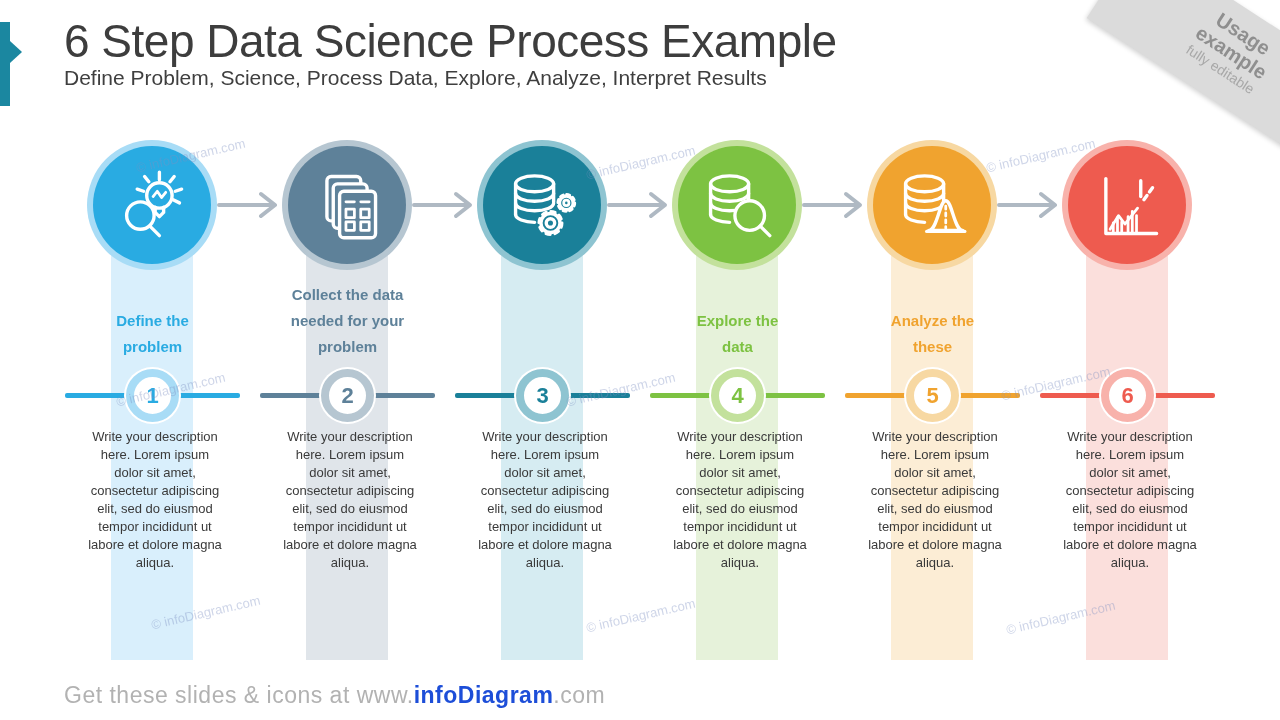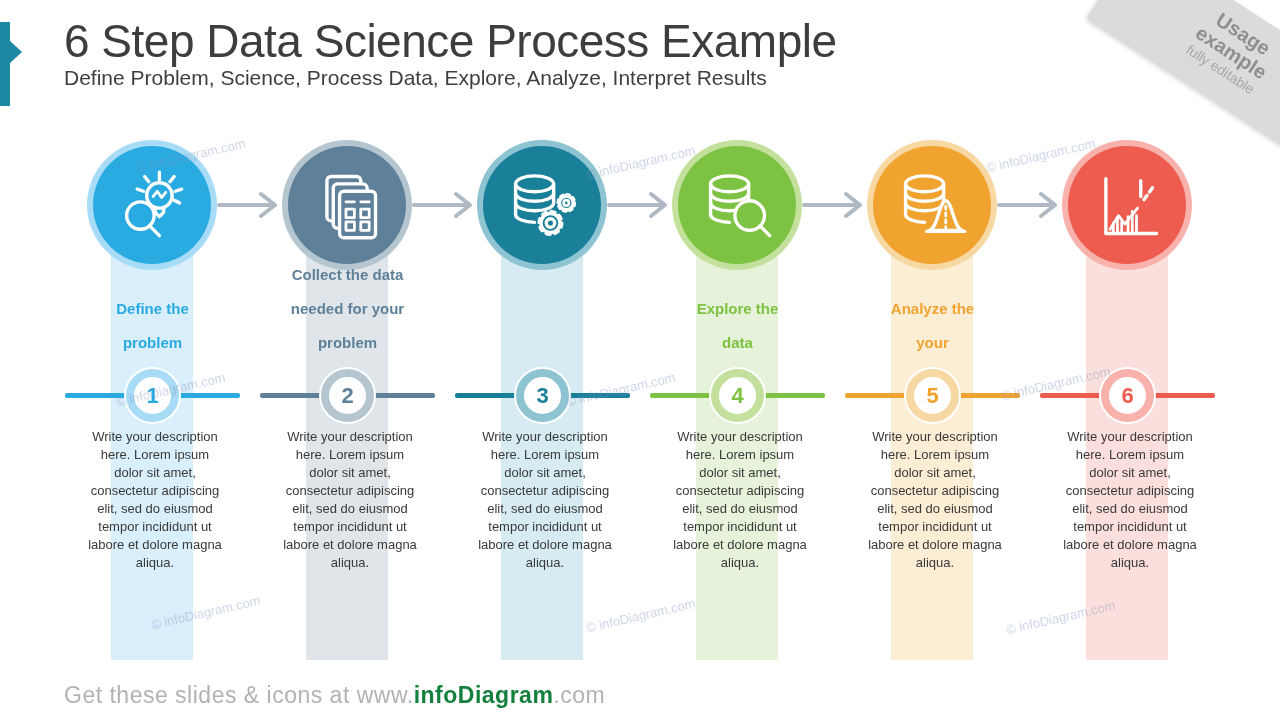--- a/index.html
+++ b/index.html
@@ -27,34 +27,34 @@
   .circle{position:absolute;left:38px;top:11px;width:118px;height:118px;border-radius:50%;
     background:var(--main);box-shadow:0 0 0 6px var(--tint);z-index:3;
     display:flex;align-items:center;justify-content:center;}
   .icon{width:74px;height:74px;}
   .icon *{stroke:#fff;fill:none;stroke-width:3.2;stroke-linecap:round;stroke-linejoin:round;}
   .icon .fm{fill:var(--main);}
   .icon .thin{stroke-width:2.6;}
   .arrow{position:absolute;left:-33px;top:53px;width:66px;height:34px;z-index:2;}
   .stitle{position:absolute;left:7px;top:140px;width:181px;height:85px;z-index:4;
     display:flex;align-items:flex-end;justify-content:center;text-align:center;
-    font-size:15px;font-weight:bold;line-height:34px;color:var(--main);white-space:pre-line;}
+    font-size:15px;font-weight:bold;line-height:26px;color:var(--main);white-space:pre-line;}
   .numline{position:absolute;left:10px;top:258px;width:175px;height:5px;background:var(--main);border-radius:2px;z-index:3;}
   .badge{position:absolute;left:71px;top:234px;width:37px;height:37px;border-radius:50%;
     background:#fff;border:8px solid var(--tint);box-shadow:0 0 0 2px #ffffff, inset 0 0 0 2px #ffffff;
     display:flex;align-items:center;justify-content:center;z-index:4;}
   .badge span{font-size:22px;font-weight:bold;color:var(--main);}
   .desc{position:absolute;left:27px;top:293px;width:146px;z-index:4;
     font-size:13px;line-height:18px;color:#3A3A3A;white-space:pre-line;text-align:center;}
   
   .wm{position:absolute;font-size:13px;color:rgba(125,145,195,0.38);transform:rotate(-13deg);
     white-space:nowrap;z-index:5;pointer-events:none;}
   
   .footer{position:absolute;left:64px;top:682px;font-size:23px;color:#B2B2B2;letter-spacing:0.5px;}
-  .footer b{color:#15803d;}
+  .footer b{color:#1d4ed8;}
 </style>
 </head>
 <body>
 
 <div class="accent-bar"></div>
 <div class="accent-chevron"></div>
 
 <div class="title">6 Step Data Science Process Example</div>
 <div class="subtitle">Define Problem, Science, Process Data, Explore, Analyze, Interpret Results</div>
 
@@ -211,21 +211,21 @@
         <ellipse cx="28" cy="15" rx="18" ry="7.5"></ellipse>
         <path d="M10,15 V44 M46,15 V32"></path>
         <path d="M10,24 a18,7.5 0 0 0 36,0 M10,33 a18,7.5 0 0 0 36,0"></path>
         <path d="M10,44 a18,7.5 0 0 0 18,7.4"></path>
         <path class="fm" d="M32,59 C40,59 42,31 48,31 C54,31 56,59 64,59 Z"></path>
         <path d="M30,60 h36"></path>
         <path class="thin" d="M48,36 V57" stroke-dasharray="3 3.5"></path>
       </svg>
     </div>
     <div class="stitle">Analyze the
-your</div>
+these</div>
     <div class="numline"></div>
     <div class="badge">
         <span>5</span>
       </div>
     <div class="desc">Write your description
 here. Lorem ipsum
 dolor sit amet,
 consectetur adipiscing
 elit, sed do eiusmod
 tempor incididunt ut

